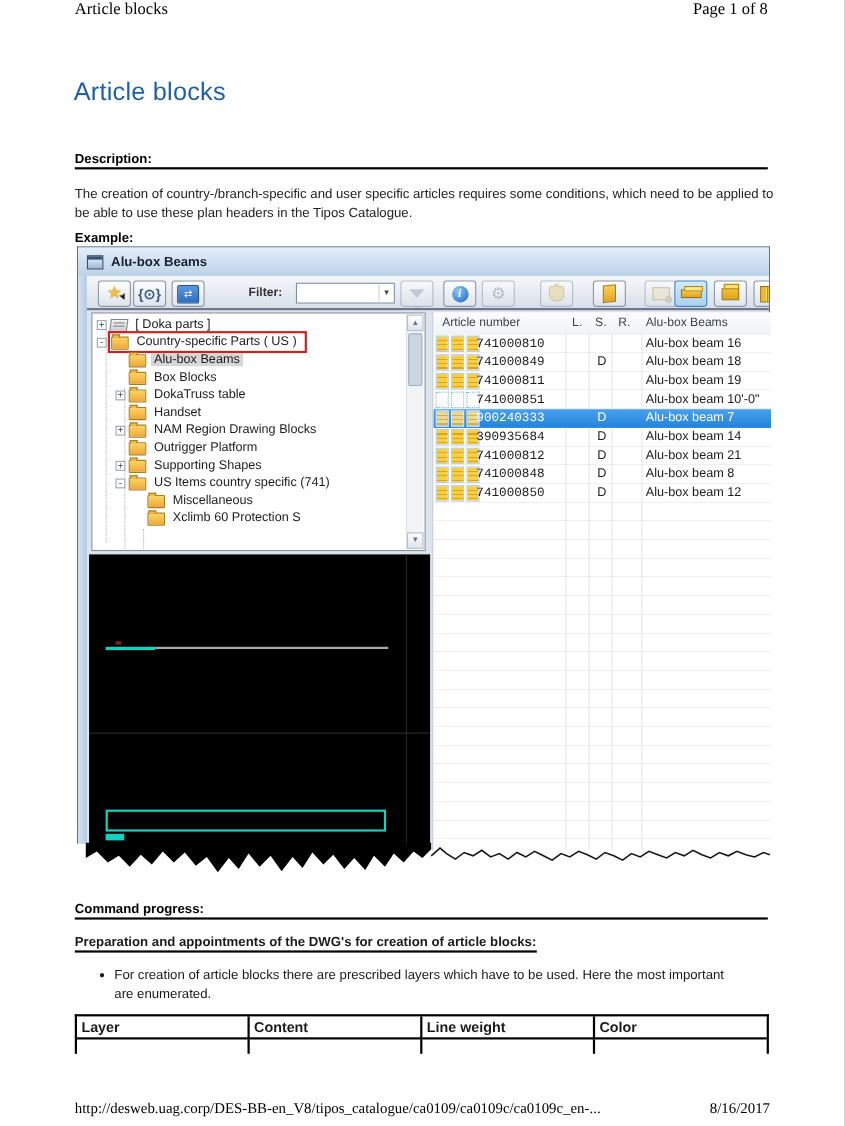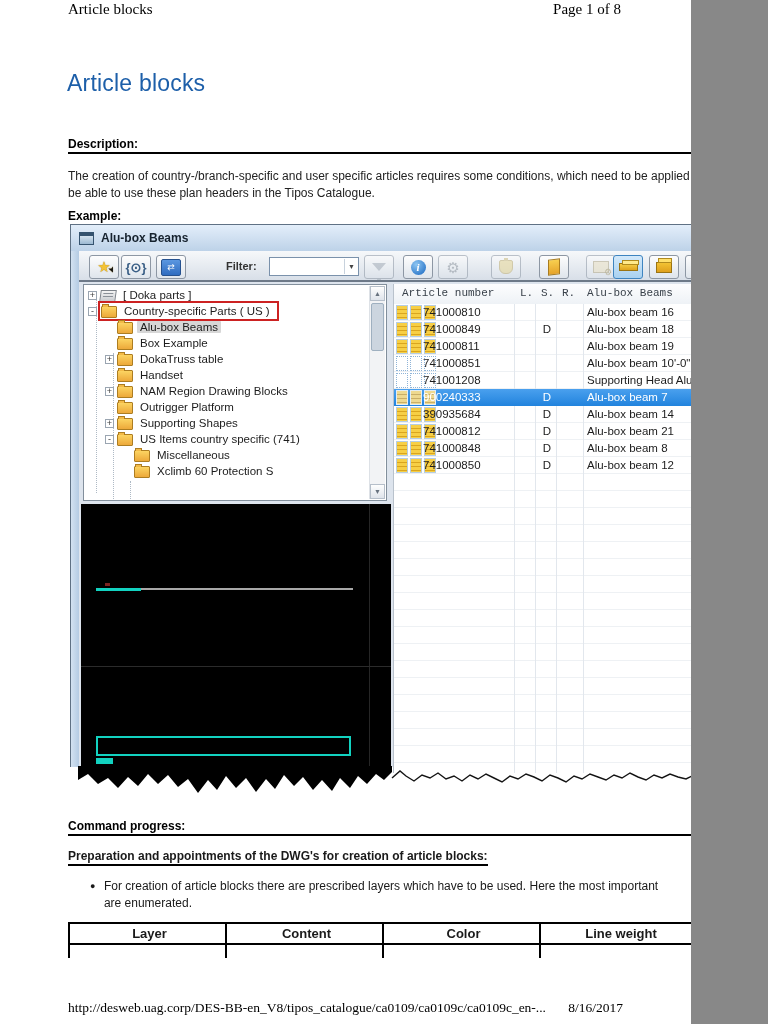--- a/index.html
+++ b/index.html
@@ -1,37 +1,37 @@
 <!DOCTYPE html>
 <html style="--title-blue: #1d5fa9; --selection-blue: #2f8be2; --annotation-red: #cc2222; --preview-cyan: #12d2c0; --folder-yellow: #f3b73a;"><head>
 <meta charset="utf-8">
 <style>
   html,body{margin:0;padding:0;background:#888;}
-  #page{position:relative;width:691px;height:1024px;background:#ffffff;overflow:hidden;
+  #page{position:relative;width:768px;height:1024px;background:#ffffff;overflow:hidden;
         font-family:"Liberation Sans",sans-serif;color:#1a1a1a;}
   .serif{font-family:"Liberation Serif",serif;}
 
   
   #doc-header{position:absolute;top:1px;left:68px;right:70px;display:flex;justify-content:space-between;
               font-size:15px;color:#000;}
   #page-title{position:absolute;top:70px;left:67px;font-size:23px;color:var(--title-blue,#1d5fa9);letter-spacing:.2px;}
   .sec-label{position:absolute;left:68px;font-size:12px;font-weight:bold;color:#000;}
   .rule{position:absolute;left:68px;width:630px;height:2px;background:#000;}
   #desc-text{position:absolute;top:168px;left:68px;width:636px;font-size:12px;line-height:17px;color:#222;}
   #bullet-item{position:absolute;top:878px;left:90px;width:576px;font-size:12px;line-height:17px;display:flex;}
   #bullet-item .dot{width:16px;font-size:9px;line-height:17px;}
   #prep-heading{position:absolute;top:849px;left:68px;font-size:12px;font-weight:bold;}
   #prep-heading span{border-bottom:2px solid #000;padding-bottom:1px;}
 
   
   #layer-table{position:absolute;top:922px;left:68px;width:631px;border:2px solid #000;border-bottom:none;box-sizing:border-box;}
   .ltr{display:flex;}
   .ltr.hd .ltc{height:21px;border-bottom:2px solid #000;font-weight:bold;font-size:13px;padding:2px 0 0 4px;}
   .ltr.stub .ltc{height:13px;}
-  .ltc{box-sizing:border-box;border-right:2px solid #000;flex:0 0 157px;text-align:center;}
+  .ltc{box-sizing:border-box;border-right:2px solid #000;flex:0 0 157px;}
   .ltc:last-child{border-right:none;flex:1 1 auto;}
 
   #doc-footer{position:absolute;top:1000px;left:68px;right:68px;display:flex;justify-content:space-between;
               font-size:13.5px;color:#000;}
 
   
   #app-window{position:absolute;left:70px;top:224px;width:630px;height:543px;box-sizing:border-box;
               border:1px solid #5f7184;border-bottom:none;background:#dde4ed;font-size:11.5px;color:#1c1c1c;}
   #titlebar{position:absolute;top:0;left:0;right:0;height:26px;
             background:linear-gradient(#e3eefa,#bdd2e8);border-bottom:1px solid #9fb4cc;display:flex;align-items:center;}
@@ -105,31 +105,31 @@
   #tree-scroll{position:absolute;top:1px;right:1px;bottom:1px;width:15px;background:#f2f3f5;border-left:1px solid #dde1e6;}
   .sbtn{position:absolute;left:0;right:0;height:15px;background:linear-gradient(#fefefe,#dfe4eb);
         border:1px solid #b6bfca;box-sizing:border-box;color:#67727f;font-size:7px;text-align:center;line-height:13px;}
   .sbtn.up{top:0}.sbtn.dn{bottom:0}
   #tree-thumb{position:absolute;left:1px;right:1px;top:17px;height:46px;background:#ccd5df;border:1px solid #9fb0c0;border-radius:2px;}
 
   
   #list-panel{position:absolute;left:322px;top:59px;width:307px;height:489px;background:#fff;overflow:hidden;
               border-left:1px solid #b9c2cc;}
   #lheader{position:absolute;top:0;left:0;right:0;height:20px;background:linear-gradient(#fdfdfe,#eef2f6);
-           border-bottom:1px solid #cdd5dd;font-size:11px;color:#39414a;font-family:Liberation Mono, monospace;}
+           border-bottom:1px solid #cdd5dd;font-size:11px;color:#39414a;}
   .lhcell{position:absolute;top:3px;}
   .lhcell.h0{left:8px}.lhcell.h1{left:126px}.lhcell.h2{left:147px}.lhcell.h3{left:168px}.lhcell.h4{left:193px}
   #lbody{position:absolute;top:20px;left:0;right:0;bottom:0;
          background:repeating-linear-gradient(180deg,#fff 0 16px,#eef1f4 16px 17px);}
   .gl{position:absolute;top:0;bottom:0;width:1px;background:#e2e7ed;}
   .lrow{position:relative;height:17px;}
   .licons{position:absolute;left:2px;top:1px;display:flex;}
   .ibox{width:10px;height:13px;border:1px dotted #8fb4d8;background:#fff;margin-right:2px;}
   .ibox.f{background:repeating-linear-gradient(180deg,#f7cf45 0 3px,#d9a51f 3px 4px);border-style:solid;border-color:#b6cde2;}
-  .lnum{position:absolute;left:29px;top:2px;}
+  .lnum{position:absolute;left:39px;top:2px;font-family:Liberation Mono, monospace;}
   .lcol{position:absolute;top:2px;width:18px;text-align:center;}
   .cL{left:123px}.cS{left:144px}.cR{left:165px}
   .lname{position:absolute;left:193px;top:2px;white-space:nowrap;}
   .lrow.lsel{background:linear-gradient(#4aa0ee,#2183dd);color:#fff;}
   .lrow.lsel .ibox{border-color:#cfe3f5;filter:grayscale(.5) brightness(1.05);}
 
   
   #preview{position:absolute;left:10px;top:279px;width:310px;height:264px;background:#000;overflow:hidden;}
   #pv-line{position:absolute;left:60px;top:84px;width:212px;height:2px;background:#a8a8a8;}
   #pv-line-cyan{position:absolute;left:15px;top:84px;width:45px;height:3px;background:var(--preview-cyan,#12d2c0);}
@@ -227,21 +227,21 @@
             <span class="ticon">
               <span class="folder" style="display: block;"></span>
             </span>
             <span class="tlabel">Alu-box Beams</span>
           </div>
           <div class="trow d1">
             <span class="texp none"></span>
             <span class="ticon">
               <span class="folder" style="display: block;"></span>
             </span>
-            <span class="tlabel">Box Example</span>
+            <span class="tlabel">Box Blocks</span>
           </div>
           <div class="trow d1">
             <span class="texp">+</span>
             <span class="ticon">
               <span class="folder" style="display: block;"></span>
             </span>
             <span class="tlabel">DokaTruss table</span>
           </div>
           <div class="trow d1">
             <span class="texp none"></span>
@@ -355,32 +355,20 @@
                 <span class="ibox"></span>
                 <span class="ibox"></span>
                 <span class="ibox"></span>
               </span>
               <span class="lnum">741000851</span>
               <span class="lcol cL"></span>
               <span class="lcol cS"></span>
               <span class="lcol cR"></span>
               <span class="lname">Alu-box beam 10'-0"</span>
             </div>
-            <div class="lrow">
-              <span class="licons">
-                <span class="ibox"></span>
-                <span class="ibox"></span>
-                <span class="ibox"></span>
-              </span>
-              <span class="lnum">741001208</span>
-              <span class="lcol cL"></span>
-              <span class="lcol cS"></span>
-              <span class="lcol cR"></span>
-              <span class="lname">Supporting Head Alu B</span>
-            </div>
             <div class="lrow lsel">
               <span class="licons">
                 <span class="ibox f"></span>
                 <span class="ibox f"></span>
                 <span class="ibox f"></span>
               </span>
               <span class="lnum">900240333</span>
               <span class="lcol cL"></span>
               <span class="lcol cS">D</span>
               <span class="lcol cR"></span>
@@ -463,22 +451,22 @@
 
   <div id="bullet-item">
     <span class="dot">●</span>
     <span>For creation of article blocks there are prescribed layers which have to be used. Here the most important are enumerated.</span>
   </div>
 
   <div id="layer-table">
     <div class="ltr hd" id="lt-head">
         <div class="ltc">Layer</div>
         <div class="ltc">Content</div>
+        <div class="ltc">Line weight</div>
         <div class="ltc">Color</div>
-        <div class="ltc">Line weight</div>
       </div>
     <div class="ltr stub" id="lt-stub">
         <div class="ltc"></div>
         <div class="ltc"></div>
         <div class="ltc"></div>
         <div class="ltc"></div>
       </div>
   </div>
 
   <div id="doc-footer">

